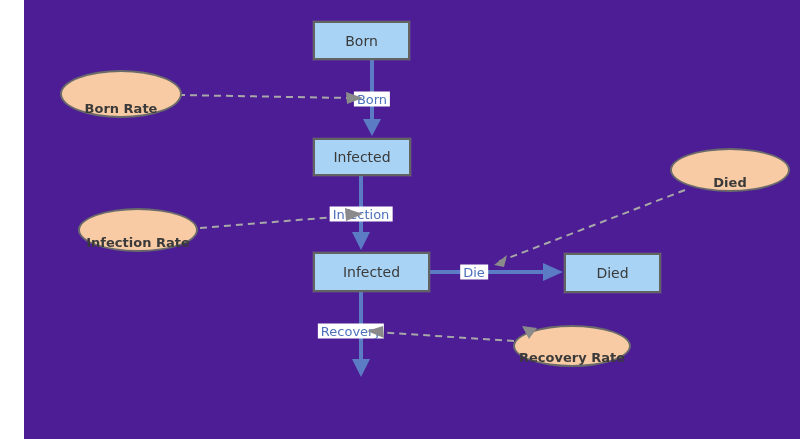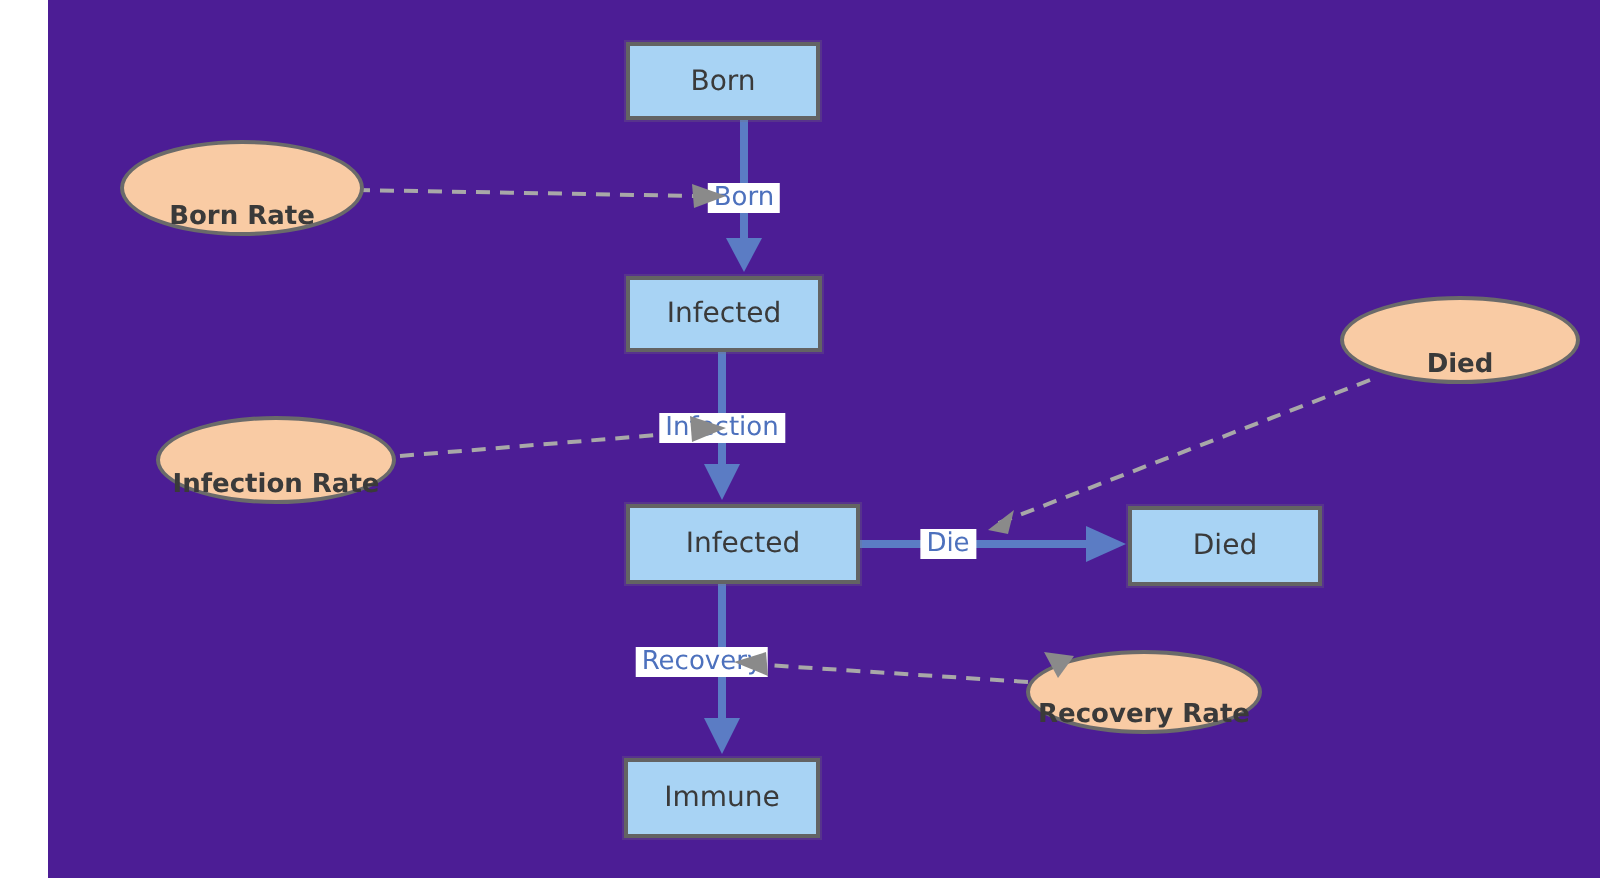--- a/index.html
+++ b/index.html
@@ -96,23 +96,20 @@
   </div>
 
   <div class="node" style="left:289px;top:252px;width:117px;height:40px">
     <span>Infected</span>
   </div>
 
   <div class="node" style="left:540px;top:253px;width:97px;height:40px">
     <span>Died</span>
   </div>
 
-  <div class="node" style="left:288px;top:379px;width:98px;height:40px">
-    <span>Immune</span>
-  </div>
 
   <div class="variable" style="left:36px;top:70px;width:122px;height:48px">
     <span>Born Rate</span>
   </div>
 
   <div class="variable" style="left:54px;top:208px;width:120px;height:44px">
     <span>Infection Rate</span>
   </div>
 
   <div class="variable" style="left:489px;top:325px;width:118px;height:42px">

